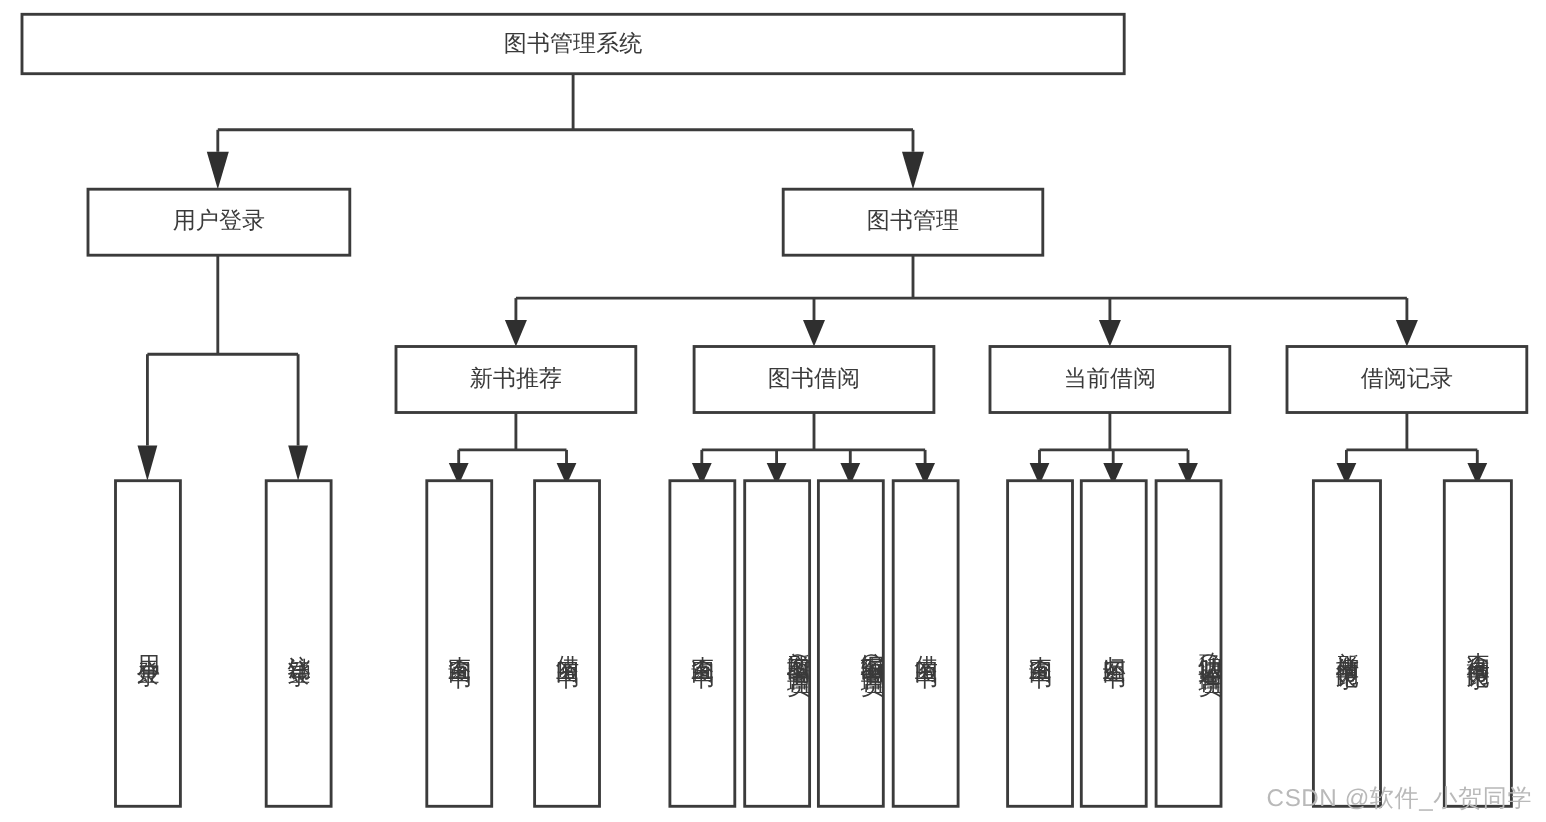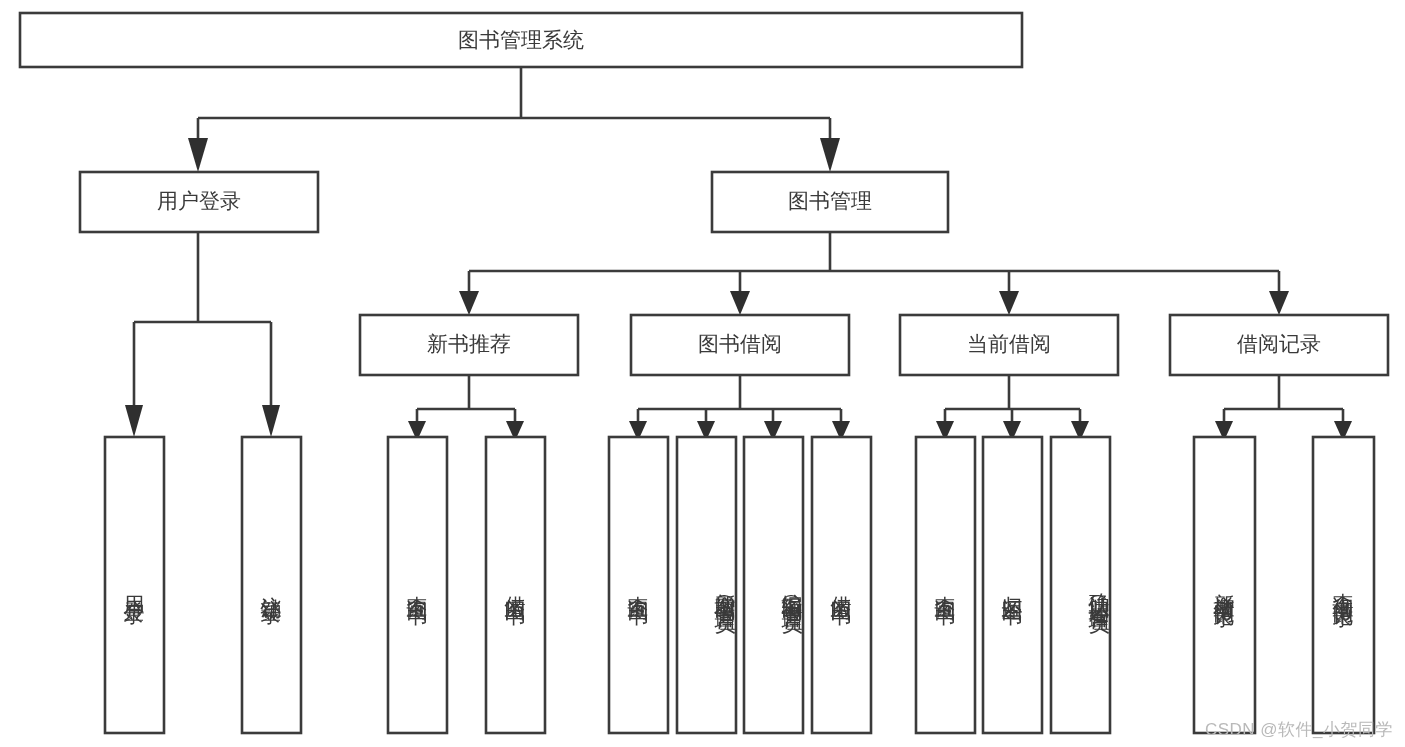--- a/index.html
+++ b/index.html
@@ -63,21 +63,21 @@
     display: flex;
     align-items: center;
     justify-content: center;
     pointer-events: none;
   }
   #watermark {
     position: absolute;
     right: 8px;
     bottom: 6px;
     font-family: "Liberation Sans", "DejaVu Sans", sans-serif;
-    font-size: 17px;
+    font-size: 22px;
     color: #b9b9b9;
     letter-spacing: 0.5px;
     white-space: nowrap;
   }
 </style>
 </head>
 <body>
 
 <div id="diagram-root">
 

